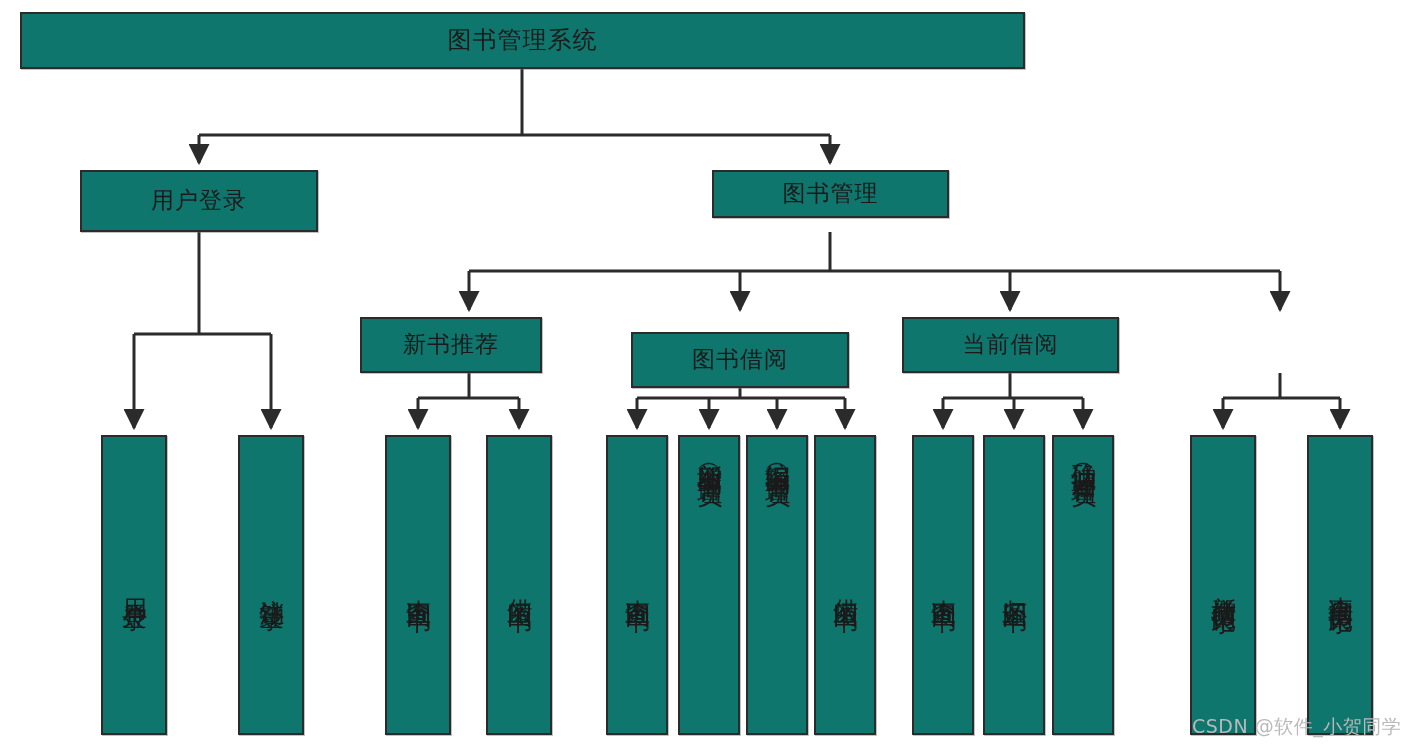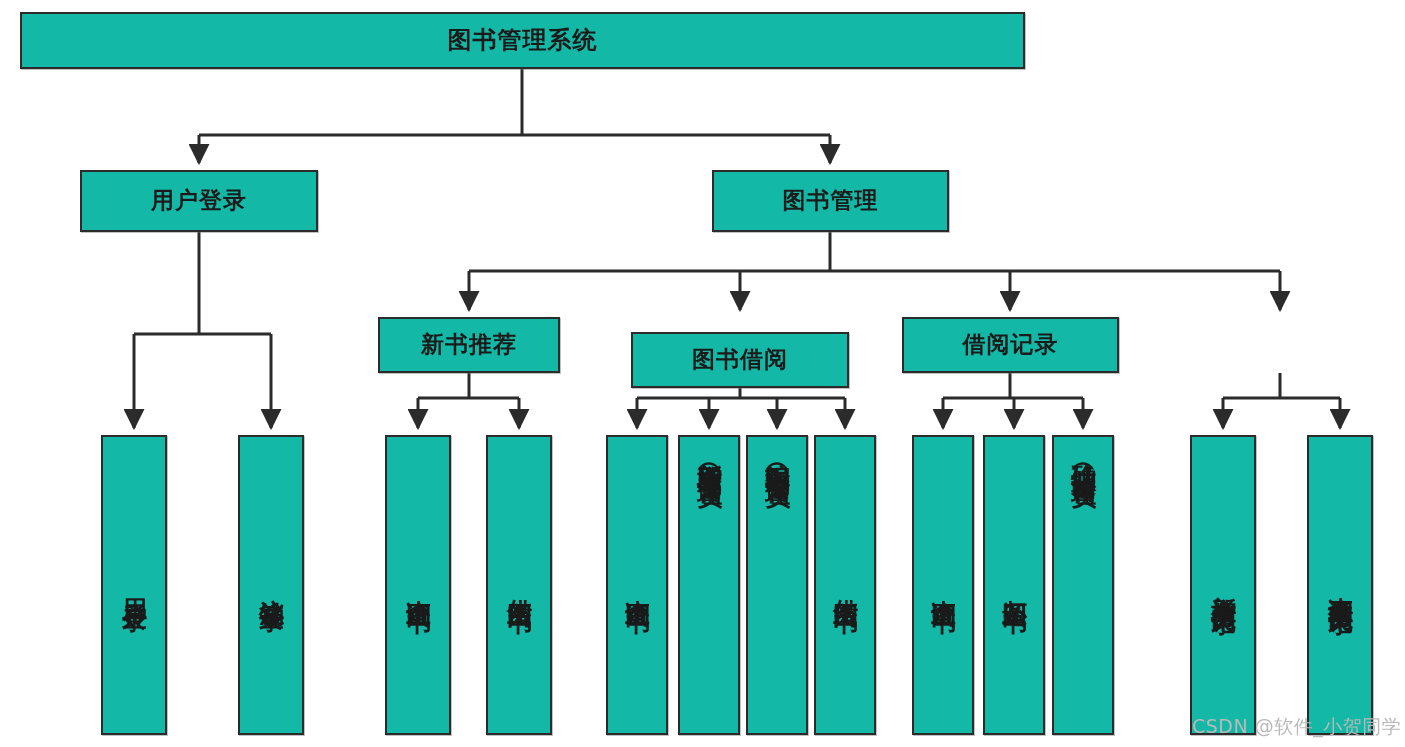--- a/index.html
+++ b/index.html
@@ -21,27 +21,26 @@
     left: 0;
     top: 0;
     width: 1405px;
     height: 747px;
     pointer-events: none;
   }
   .node {
     position: absolute;
     box-sizing: border-box;
     border: 2.5px solid #2b2b2b;
-    background: #14b8a6;
+    background: #0f766e;
     display: flex;
     align-items: center;
     justify-content: center;
     color: #1a1a1a;
     box-shadow: 1px 1px 0 rgba(120,120,120,0.45);
-    font-weight: bold;
   }
   .node-label {
     display: block;
     text-align: center;
     letter-spacing: 1px;
     white-space: nowrap;
   }
   .node.horizontal .node-label {
     font-size: 23px;
     line-height: 1.1;
@@ -130,32 +129,32 @@
     </g>
   </svg>
 
   <div class="node root horizontal" style="left:20px; top:12px; width:1005px; height:57px;">
     <span class="node-label">图书管理系统</span>
   </div>
 
   <div class="node horizontal" style="left:80px; top:170px; width:238px; height:62px;">
     <span class="node-label">用户登录</span>
   </div>
-  <div class="node horizontal" style="left:712px; top:170px; width:237px; height:62px;">
+  <div class="node horizontal" style="left:712px; top:170px; width:237px; height:48px;">
     <span class="node-label">图书管理</span>
   </div>
 
-  <div class="node horizontal" style="left:360px; top:317px; width:182px; height:56px;margin-left:18px;">
+  <div class="node horizontal" style="left:360px; top:317px; width:182px; height:56px;">
     <span class="node-label">新书推荐</span>
   </div>
   <div class="node horizontal" style="left:631px; top:332px; width:218px; height:56px;">
     <span class="node-label">图书借阅</span>
   </div>
   <div class="node horizontal" style="left:902px; top:317px; width:217px; height:56px;">
-    <span class="node-label">借阅记录</span>
+    <span class="node-label">当前借阅</span>
   </div>
 
   <div class="node vertical centered" style="left:101px; top:435px; width:66px; height:300px;">
     <span class="node-label">用户登录</span>
   </div>
   <div class="node vertical centered" style="left:238px; top:435px; width:66px; height:300px;">
     <span class="node-label">注销登录</span>
   </div>
 
   <div class="node vertical centered" style="left:385px; top:435px; width:66px; height:300px;">

